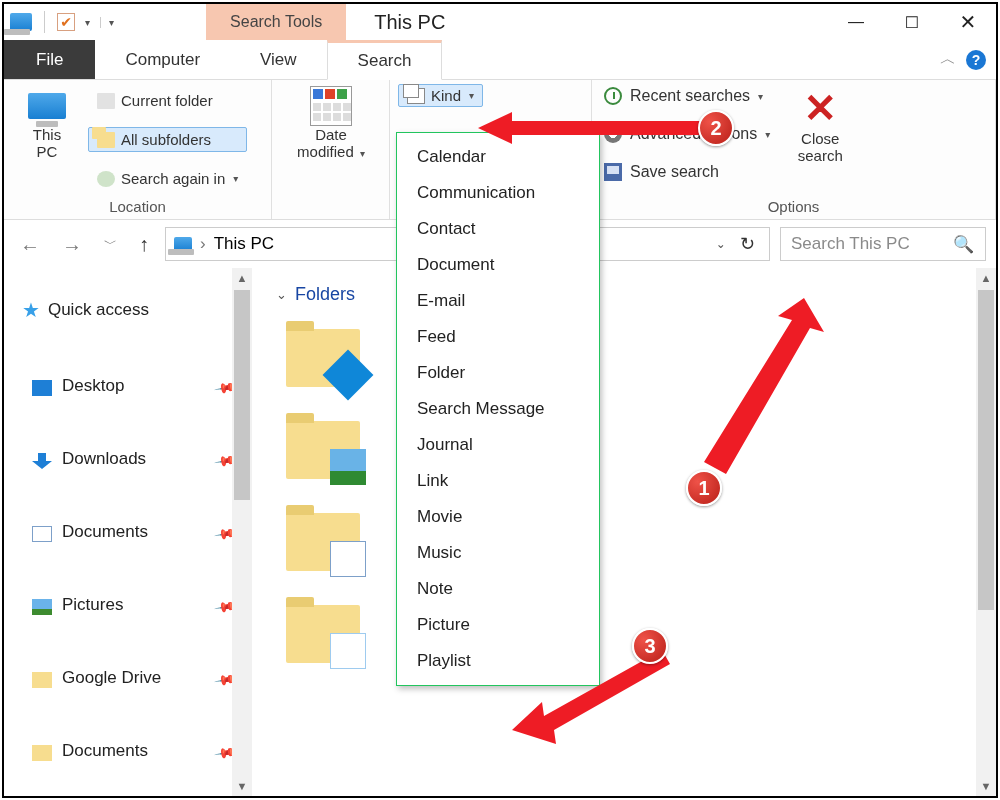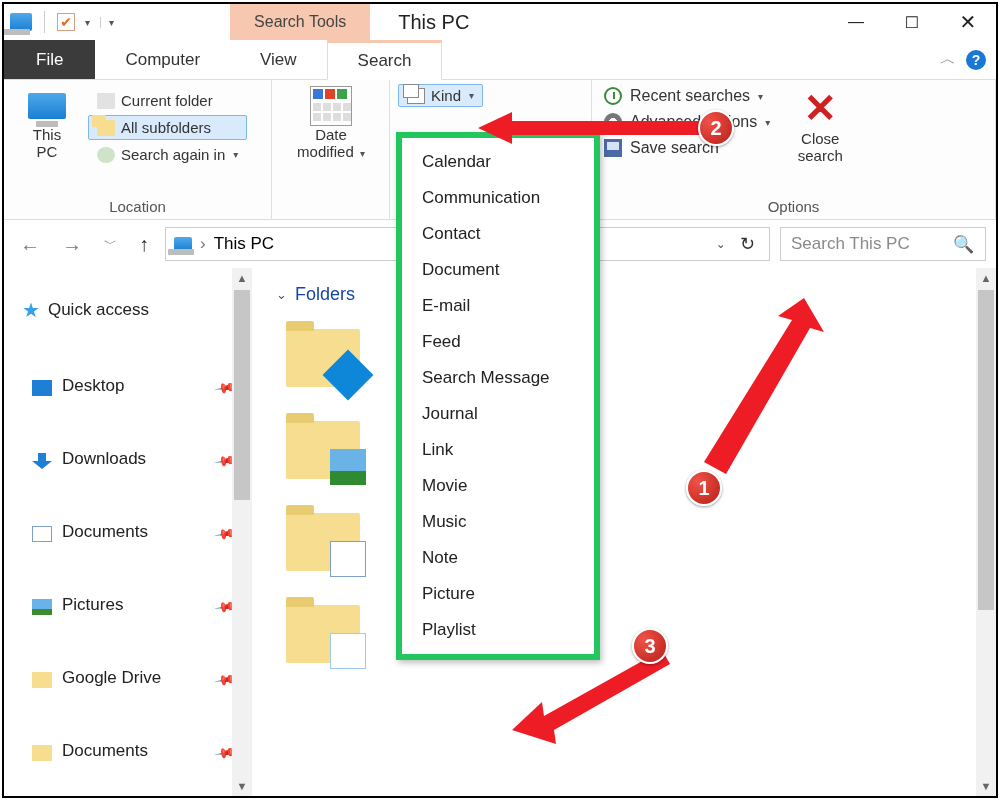--- a/index.html
+++ b/index.html
@@ -7,21 +7,21 @@
 .frame { border: 2px solid #000; width: 996px; height: 796px; margin: 2px; position: relative; background: #fff; display: flex; flex-direction: column; }
 
 
 .titlebar { display: flex; align-items: center; height: 36px; border-bottom: 0px; }
 .titlebar-left { display: flex; align-items: center; gap: 6px; padding-left: 6px; }
 .title-icon { width: 22px; height: 18px; background: linear-gradient(#4fa9ea,#197fd2); border-radius: 2px; position: relative; }
 .title-icon::after { content:""; position:absolute; left:-6px; bottom:-4px; width:26px; height:6px; background:#bdbdbd; border-radius:1px;}
 .qat-sep { width:1px; height:22px; background:#ccc; margin:0 6px;}
 .qat-check { width:18px; height:18px; border:1px solid #d8a080; display:flex; align-items:center; justify-content:center; color:#e0701e; font-size:14px;}
 .qat-down { font-size:10px; color:#555; padding:0 4px;}
-.contextual-tab { margin-left:112px; background:#f7c7b0; color:#444; height:36px; display:flex; align-items:center; padding:0 24px; font-size:16px;}
+.contextual-tab { margin-left:88px; background:#f7c7b0; color:#444; height:36px; display:flex; align-items:center; padding:0 24px; font-size:16px;}
 .win-title { font-size:20px; color:#222; margin-left:28px;}
 .win-controls { margin-left:auto; display:flex; }
 .win-btn { width:56px; height:36px; display:flex; align-items:center; justify-content:center; font-size:16px; color:#222;}
 .win-btn.close { font-size:20px;}
 .chrome-x { font-family: Arial, sans-serif; }
 
 
 .ribbon-tabs { display:flex; align-items:stretch; height:40px; border-bottom:1px solid #ddd; position:relative;}
 .tab { padding:0 30px; display:flex; align-items:center; font-size:17px; color:#333; }
 .tab.file { background:#3b3b3b; color:#fff; padding:0 32px;}
@@ -32,21 +32,21 @@
 
 
 .ribbon { display:flex; height:140px; border-bottom:1px solid #ddd; background:#fdfdfd;}
 .group { display:flex; flex-direction:column; border-right:1px solid #e0e0e0; padding:4px 8px 2px 8px;}
 .group-body { flex:1; display:flex; align-items:flex-start; gap:6px;}
 .group-label { text-align:center; font-size:15px; color:#555; padding:2px 0;}
 .big-btn { display:flex; flex-direction:column; align-items:center; width:70px; font-size:15px; color:#333; padding-top:4px; gap:2px;}
 .big-icon { width:42px; height:36px; display:flex; align-items:center; justify-content:center;}
 .monitor-icon { width:38px; height:26px; background:linear-gradient(#4fa9ea,#197fd2); border-radius:2px; position:relative;}
 .monitor-icon::after{content:"";position:absolute;left:8px;bottom:-8px;width:22px;height:6px;background:#bdbdbd;border-radius:1px;}
-.stack-btns { display:flex; flex-direction:column; gap:2px; font-size:15px; color:#333; padding-top:4px;}
+.stack-btns { display:flex; flex-direction:column; gap:14px; font-size:15px; color:#333; padding-top:4px;}
 .stack-item { display:flex; align-items:center; gap:6px; padding:3px 8px; border:1px solid transparent; border-radius:2px;}
 .stack-item.selected { background:#d8eafc; border:1px solid #7fb7e8;}
 .stack-item .mini-icon { width:18px; height:16px; background:#f7dd8f; border-radius:1px; position:relative;}
 .stack-item .mini-icon.gray { background:#e2e2e2;}
 .stack-item .mini-icon.dual::before{content:"";position:absolute;left:-5px;top:-5px;width:14px;height:12px;background:#f7dd8f;border-radius:1px;}
 .dd-caret{ font-size:10px; color:#555; margin-left:2px;}
 
 .calendar-icon{width:44px;height:40px;background:#fff;border:1px solid #999;position:relative;}
 .calendar-icon::before{content:"";position:absolute;left:2px;top:2px;width:10px;height:10px;background:#3a78d8;}
 .calendar-icon .r{position:absolute;width:10px;height:10px;background:#e04328;left:14px;top:2px;}
@@ -105,21 +105,21 @@
 .section-caret{font-size:13px;color:#555;}
 .folder-tile{width:74px;height:58px;background:#f7dd8f;border-radius:2px;position:relative;margin:12px 0 34px 10px;}
 .folder-tile::before{content:"";position:absolute;left:0;top:-8px;width:28px;height:10px;background:#e9cc72;border-radius:2px 2px 0 0;}
 .tile-overlay{position:absolute;right:-6px;bottom:-6px;width:36px;height:36px;}
 .ov-blue{background:#0f87d8;transform:rotate(45deg);}
 .ov-img{background:linear-gradient(#69b3e7 60%,#2f8a32 60%);} 
 .ov-doc{background:#fff;border:1px solid #7da0c9;}
 .ov-music{background:#fff;border:1px solid #9ecbef;}
 
 
-.dropdown{position:absolute;left:392px;top:128px;width:204px;background:#fff;border:6px solid #22c55e;box-shadow:2px 3px 6px rgba(0,0,0,.25);padding:6px 0;z-index:20;}
+.dropdown{position:absolute;left:392px;top:128px;width:204px;background:#fff;border:1px solid #22c55e;box-shadow:2px 3px 6px rgba(0,0,0,.25);padding:6px 0;z-index:20;}
 .dropdown .ditem{padding:8px 20px;font-size:17px;color:#222;}
 
 
 .anno-badge{position:absolute;width:36px;height:36px;border-radius:50%;background:radial-gradient(circle at 30% 30%,#ef5248,#b91f18);color:#fff;display:flex;align-items:center;justify-content:center;font-size:20px;font-weight:600;border:2px solid #fff;box-shadow:0 1px 3px rgba(0,0,0,.4);z-index:40;}
 .arrow{position:absolute;z-index:35;}
 .arrow svg{display:block;}
 </style>
 </head>
 <body>
 
@@ -340,20 +340,21 @@
     </div>
   </div>
 
   <div class="dropdown">
     <div class="ditem">Calendar</div>
     <div class="ditem">Communication</div>
     <div class="ditem">Contact</div>
     <div class="ditem">Document</div>
     <div class="ditem">E-mail</div>
     <div class="ditem">Feed</div>
+    <div class="ditem">Folder</div>
     <div class="ditem">Search Message</div>
     <div class="ditem">Journal</div>
     <div class="ditem">Link</div>
     <div class="ditem">Movie</div>
     <div class="ditem">Music</div>
     <div class="ditem">Note</div>
     <div class="ditem">Picture</div>
     <div class="ditem">Playlist</div>
   </div>
 

